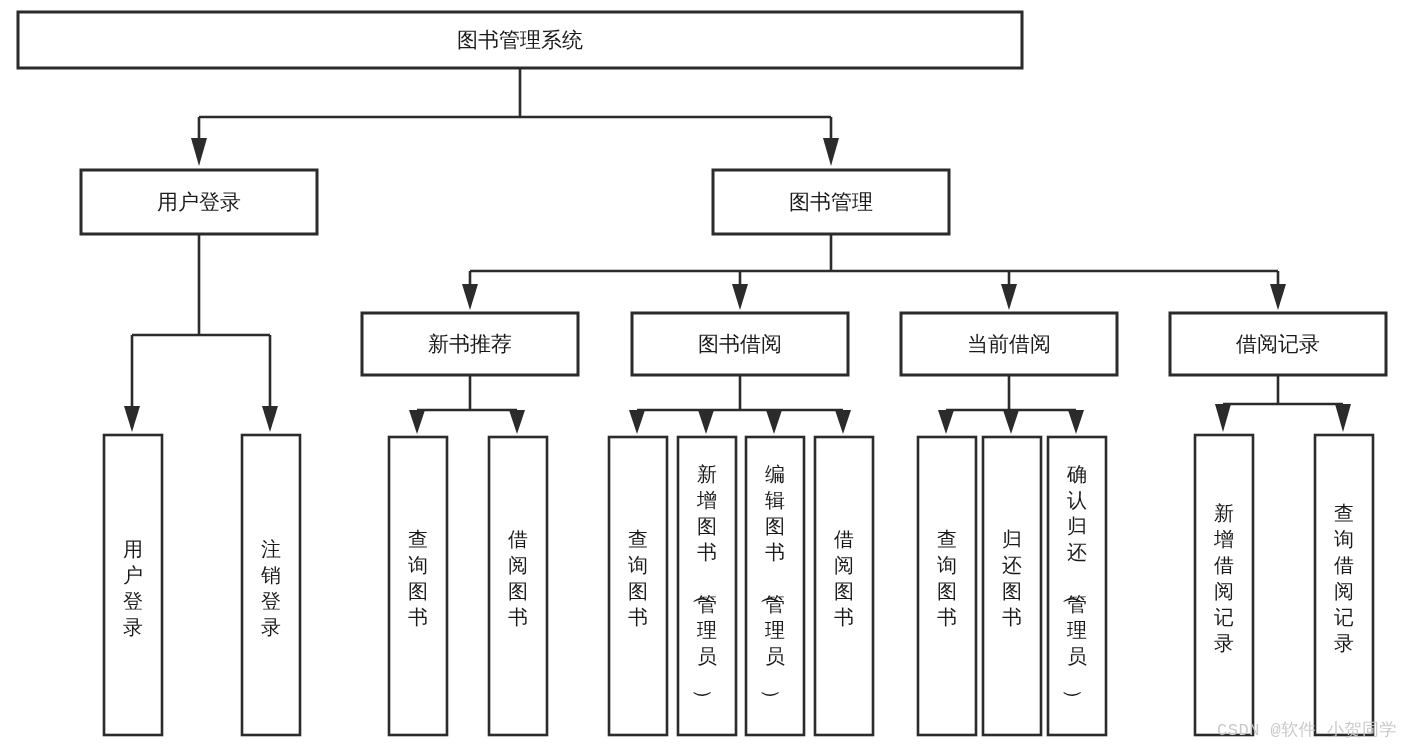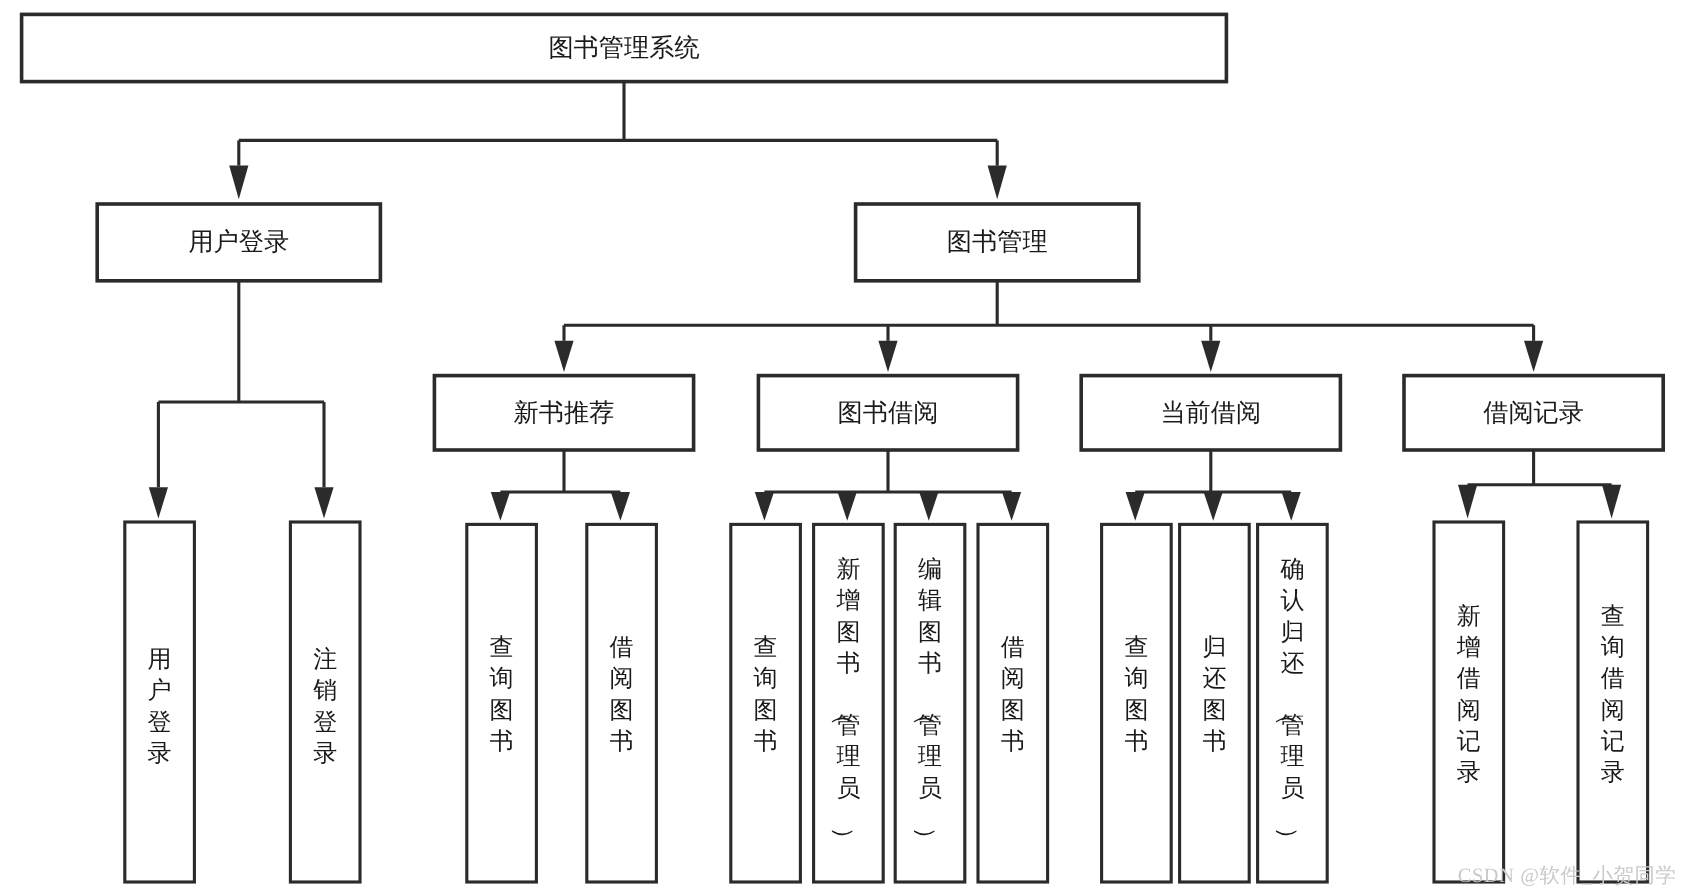--- a/index.html
+++ b/index.html
@@ -54,21 +54,21 @@
   .leaf-label {
     font-family: "Liberation Sans", "DejaVu Sans", sans-serif;
     font-size: 20px;
     fill: #1a1a1a;
     text-anchor: middle;
   }
   .watermark {
     position: absolute;
     right: 8px;
     bottom: 6px;
-    font-family: Liberation Serif, serif;
+    font-family: Liberation Mono, monospace;
     font-size: 17px;
     color: #c9c9c9;
     letter-spacing: 0.5px;
     white-space: nowrap;
     user-select: none;
   }
 </style>
 </head>
 <body>
 

